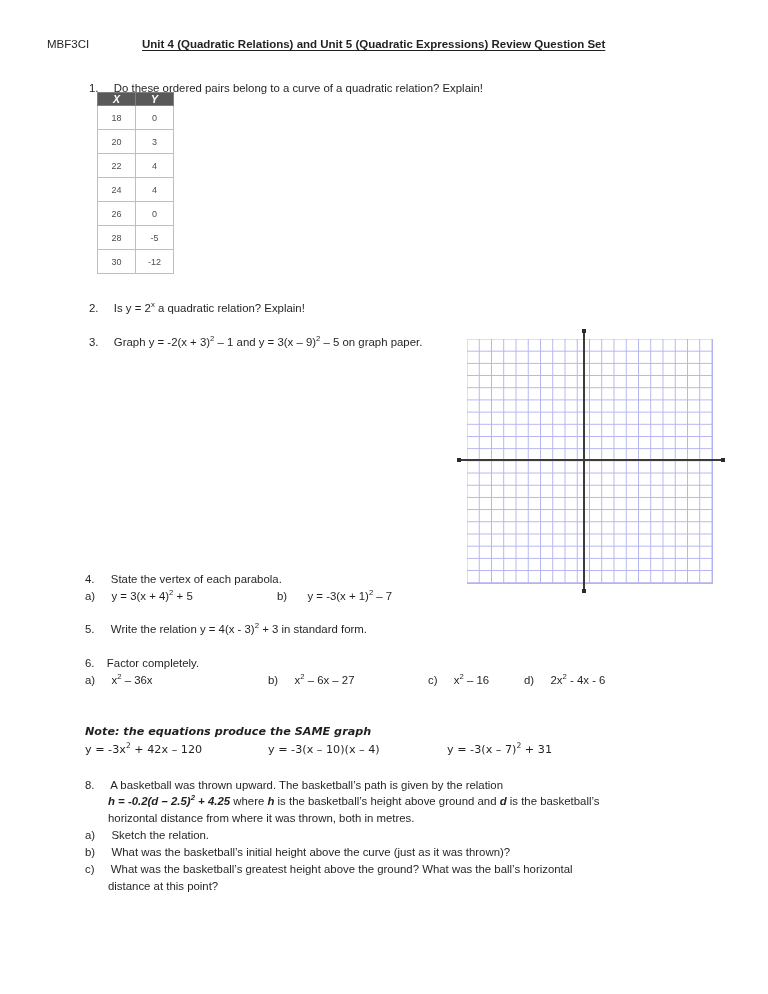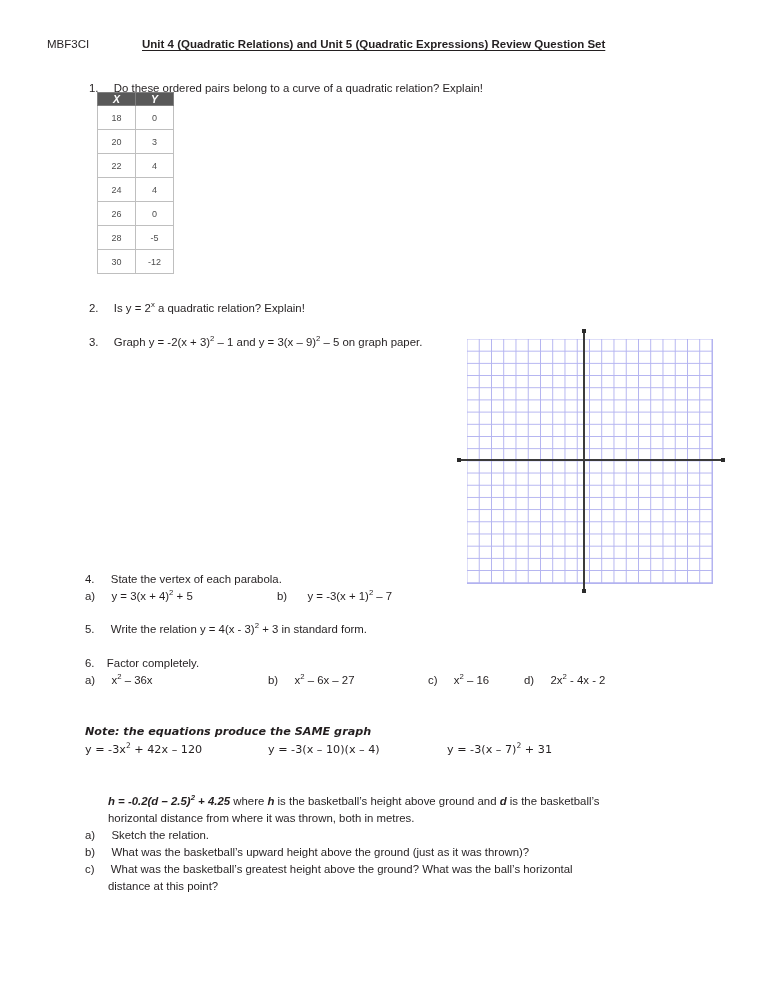--- a/index.html
+++ b/index.html
@@ -257,46 +257,51 @@
     <span>x</span><sup>2</sup><span> – 6x – 27</span>
   </div>
   <div class="q" style="left:428px; top:672px;">
     <span class="qnum">c)</span>
     <span style="display:inline-block;width:10px;"></span>
     <span>x</span><sup>2</sup><span> – 16</span>
   </div>
   <div class="q" style="left:524px; top:672px;">
     <span class="qnum">d)</span>
     <span style="display:inline-block;width:10px;"></span>
-    <span>2x</span><sup>2</sup><span> - 4x - 2</span>
+    <span>2x</span><sup>2</sup><span> - 4x - 6</span>
   </div>
 
   <div class="q comic-note" style="left:85px; top:724px;">Note:   the equations produce the SAME graph</div>
   <div class="q comic" style="left:85px; top:742px;">
     <span>y = -3x</span><sup>2</sup><span> + 42x – 120</span>
   </div>
   <div class="q comic" style="left:268px; top:742px;">y = -3(x – 10)(x – 4)</div>
   <div class="q comic" style="left:447px; top:742px;">
     <span>y = -3(x – 7)</span><sup>2</sup><span> + 31</span>
   </div>
 
+  <div class="q" style="left:85px; top:777px;">
+    <span class="qnum">8.</span>
+    <span style="display:inline-block;width:10px;"></span>
+    <span>A basketball was thrown upward.   The basketball’s path is given by the relation</span>
+  </div>
   <div class="q" style="left:108px; top:793px;">
     <span class="bi">h = -0.2(d – 2.5)</span><sup class="bi">2</sup><span class="bi"> + 4.25</span><span> where </span><span class="bi">h</span><span> is the basketball’s height above ground and </span><span class="bi">d</span><span> is the basketball’s</span>
   </div>
   <div class="q" style="left:108px; top:810px;">horizontal distance from where it was thrown, both in metres.</div>
 
   <div class="q" style="left:85px; top:827px;">
     <span class="qnum">a)</span>
     <span style="display:inline-block;width:10px;"></span>
     <span>Sketch the relation.</span>
   </div>
   <div class="q" style="left:85px; top:844px;">
     <span class="qnum">b)</span>
     <span style="display:inline-block;width:10px;"></span>
-    <span>What was the basketball’s upward height above the ground (just as it was thrown)?</span>
+    <span>What was the basketball’s initial height above the curve (just as it was thrown)?</span>
   </div>
   <div class="q" style="left:85px; top:861px;">
     <span class="qnum">c)</span>
     <span style="display:inline-block;width:10px;"></span>
     <span>What was the basketball’s greatest height above the ground?  What was the ball’s horizontal</span>
   </div>
   <div class="q" style="left:108px; top:878px;">distance at this point?</div>
 
 </div>
 

